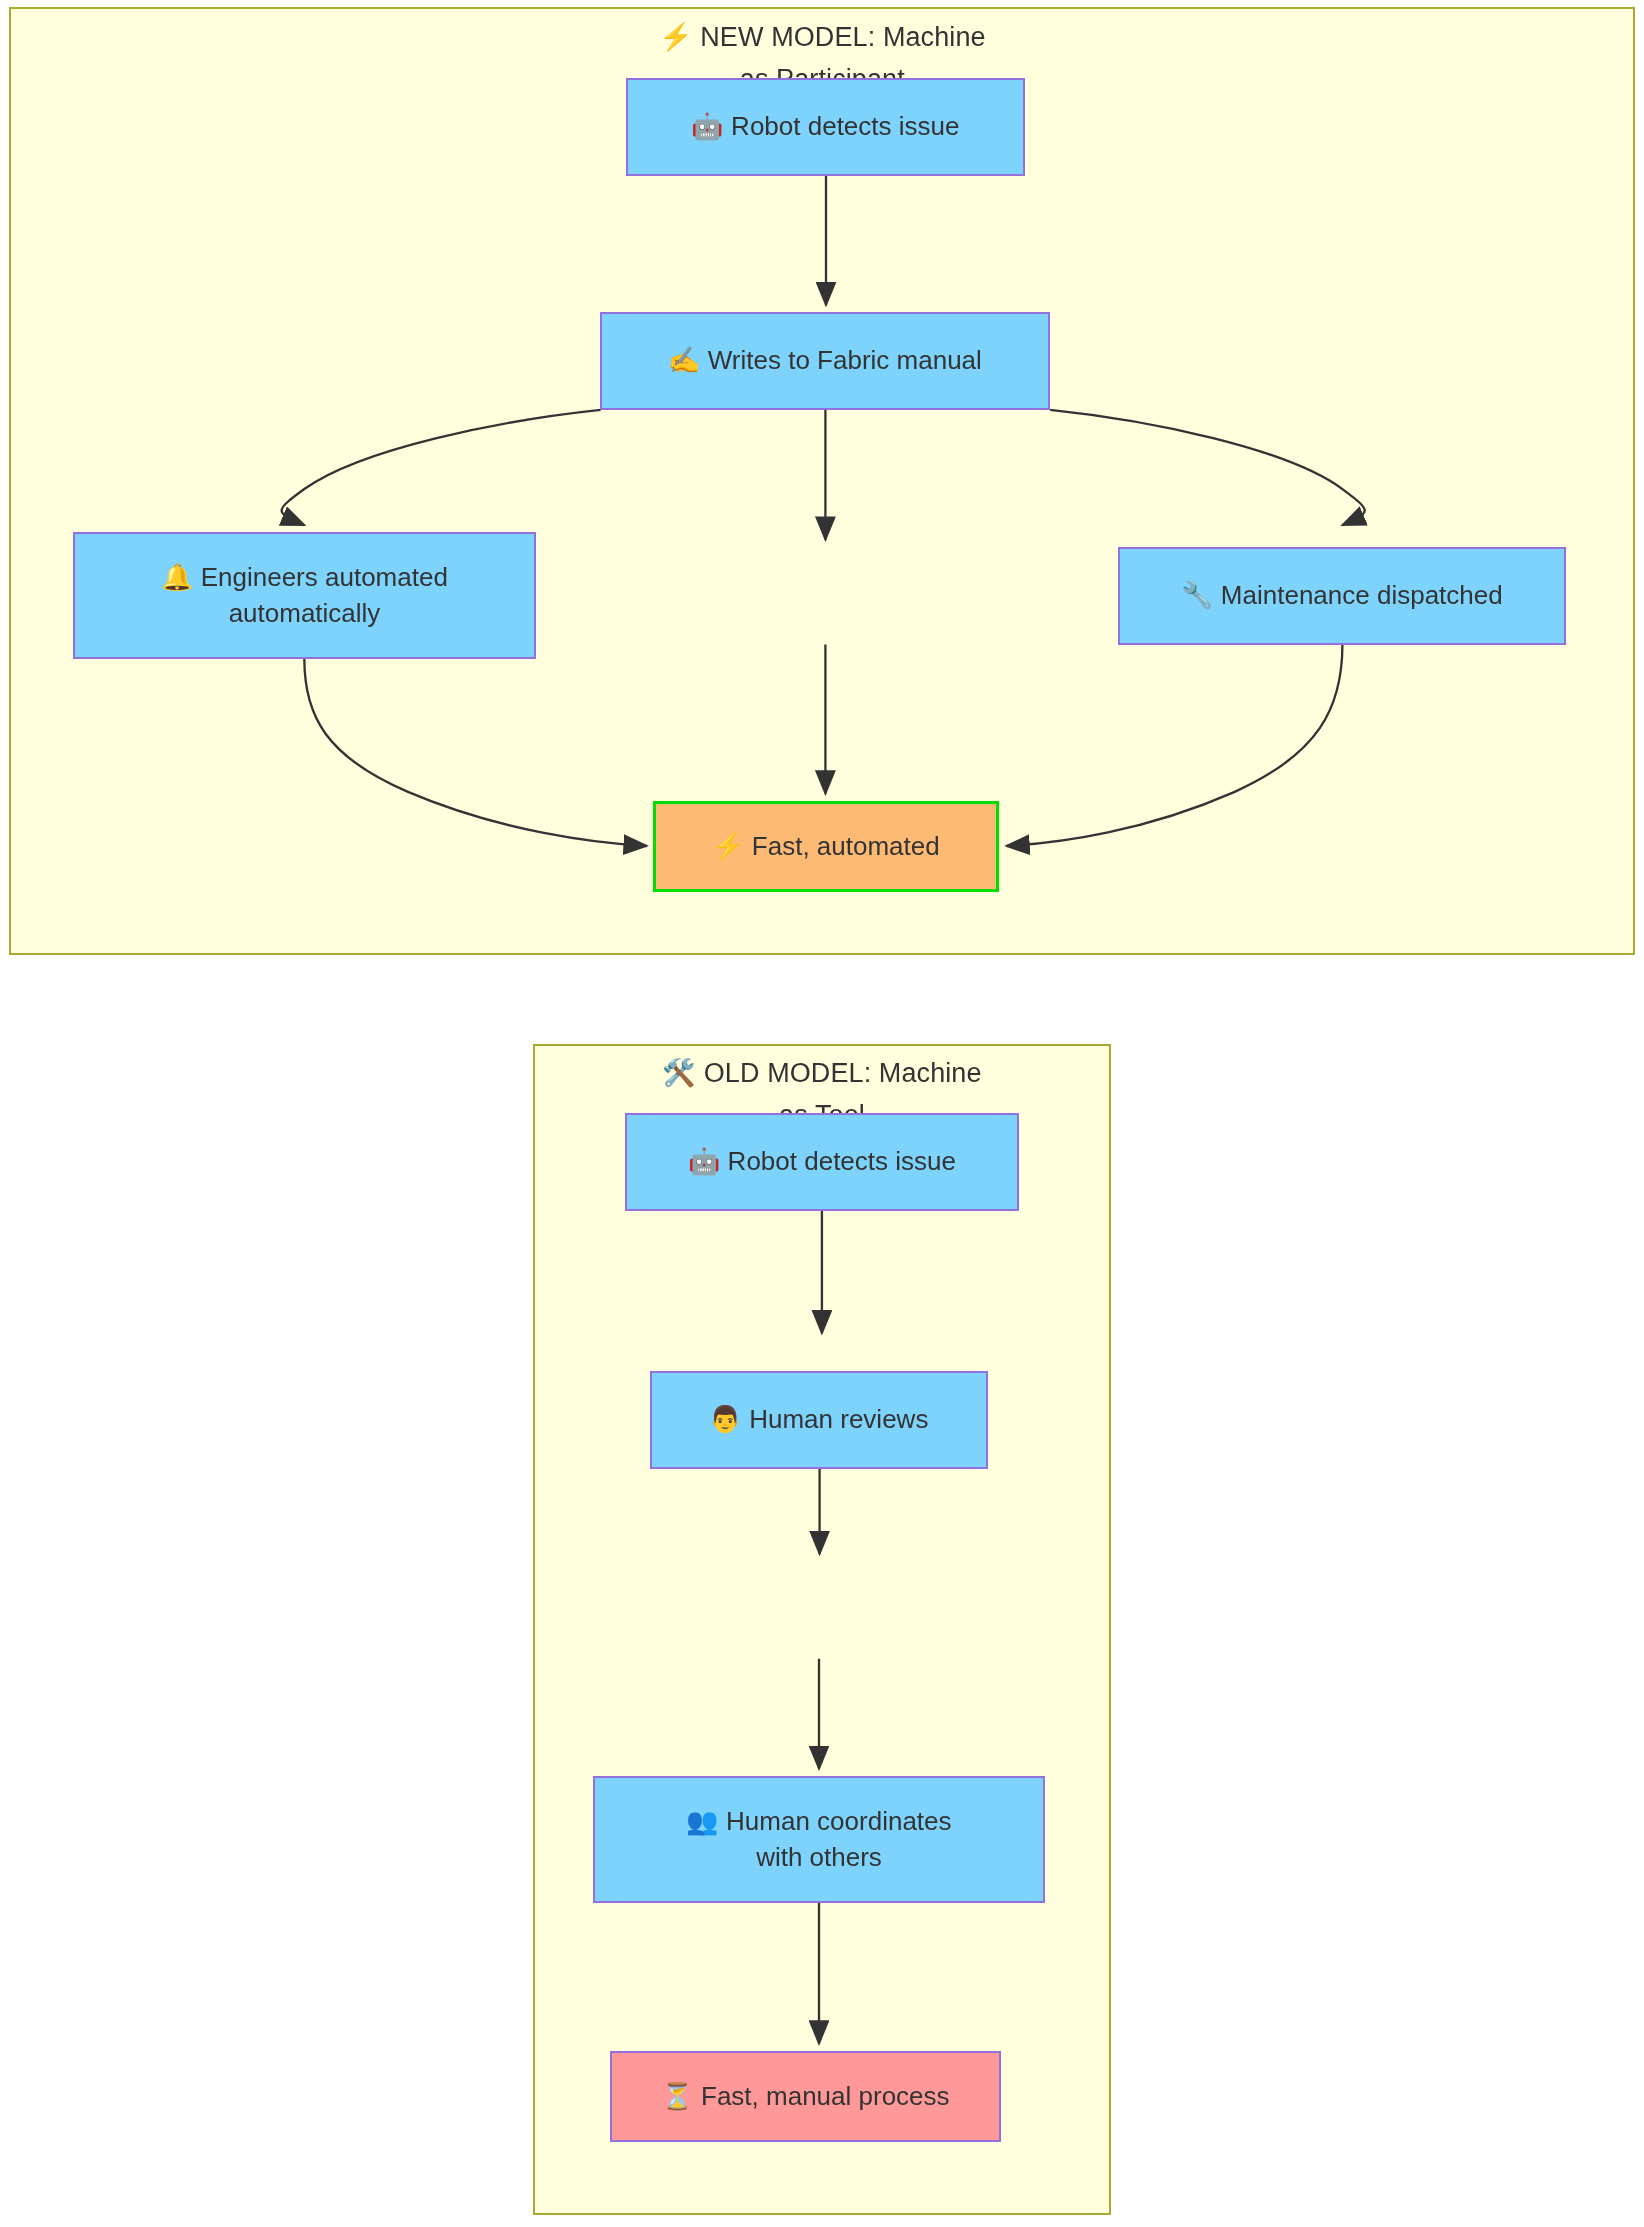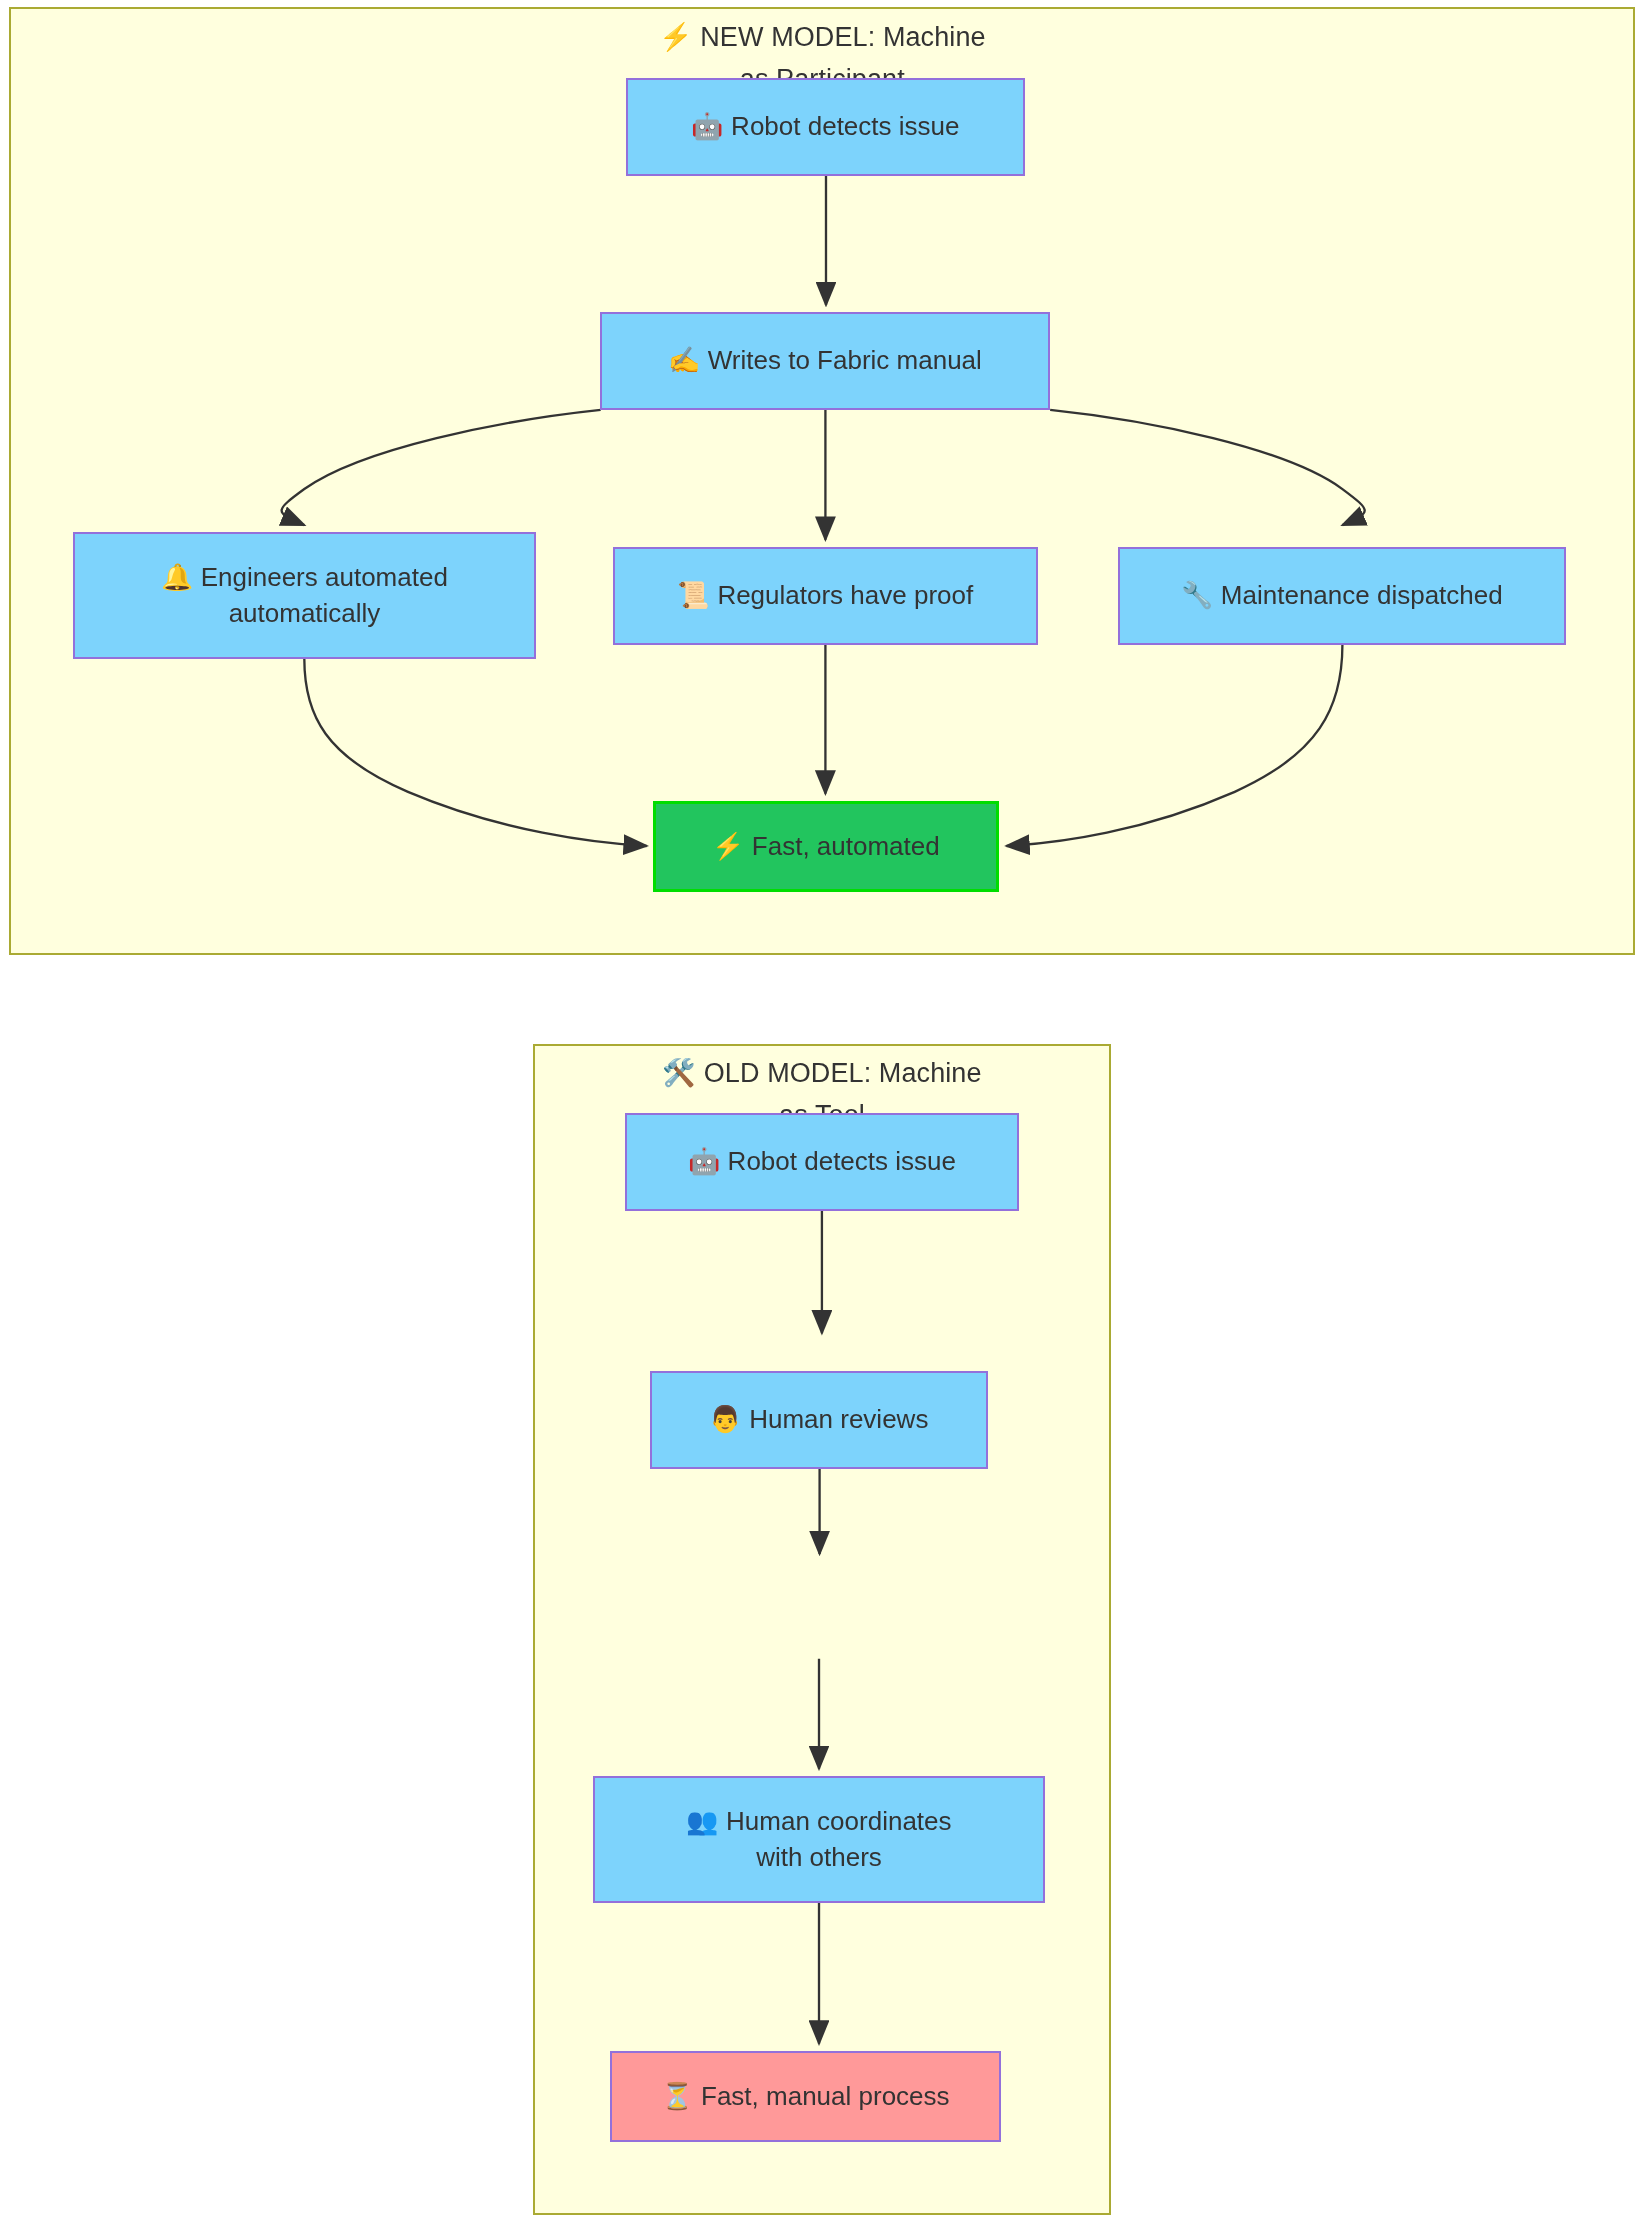--- a/index.html
+++ b/index.html
@@ -82,21 +82,21 @@
     align-items: center;
     justify-content: center;
     text-align: center;
     color: #333333;
     font-size: 26px;
     line-height: 1.35;
     z-index: 3;
     white-space: pre-line;
   }
   .node.terminal-good {
-    background: #22c55e;
+    background: #fdba74;
     border: 3.5px solid #00dd00;
   }
   .node.terminal-bad {
     background: #ff9999;
     border: 2.3px solid #9370db;
   }
 
   
   #n-robot-new        { left: 626px; top: 78px;  width: 399px; height: 98px; }
   #n-fabric           { left: 600px; top: 312px;  width: 450px; height: 98px; }
@@ -157,21 +157,20 @@
     <path class="edge-path" d="M1406,3268 L1406,3510" marker-end="url(#arrowhead)"></path>
   </svg>
 
   <div class="node" id="n-robot-new">🤖 Robot detects issue</div>
 
   <div class="node" id="n-fabric">✍️ Writes to Fabric manual</div>
 
   <div class="node" id="n-engineers">🔔 Engineers automated
 automatically</div>
 
-  <div class="node" id="n-regulators">📜 Regulators have proof</div>
 
   <div class="node" id="n-maintenance">🔧 Maintenance dispatched</div>
 
   <div class="node terminal-good" id="n-fast">⚡ Fast, automated</div>
 
   <div class="node" id="n-robot-old">🤖 Robot detects issue</div>
 
   <div class="node" id="n-human-reviews">👨 Human reviews</div>
 
 

